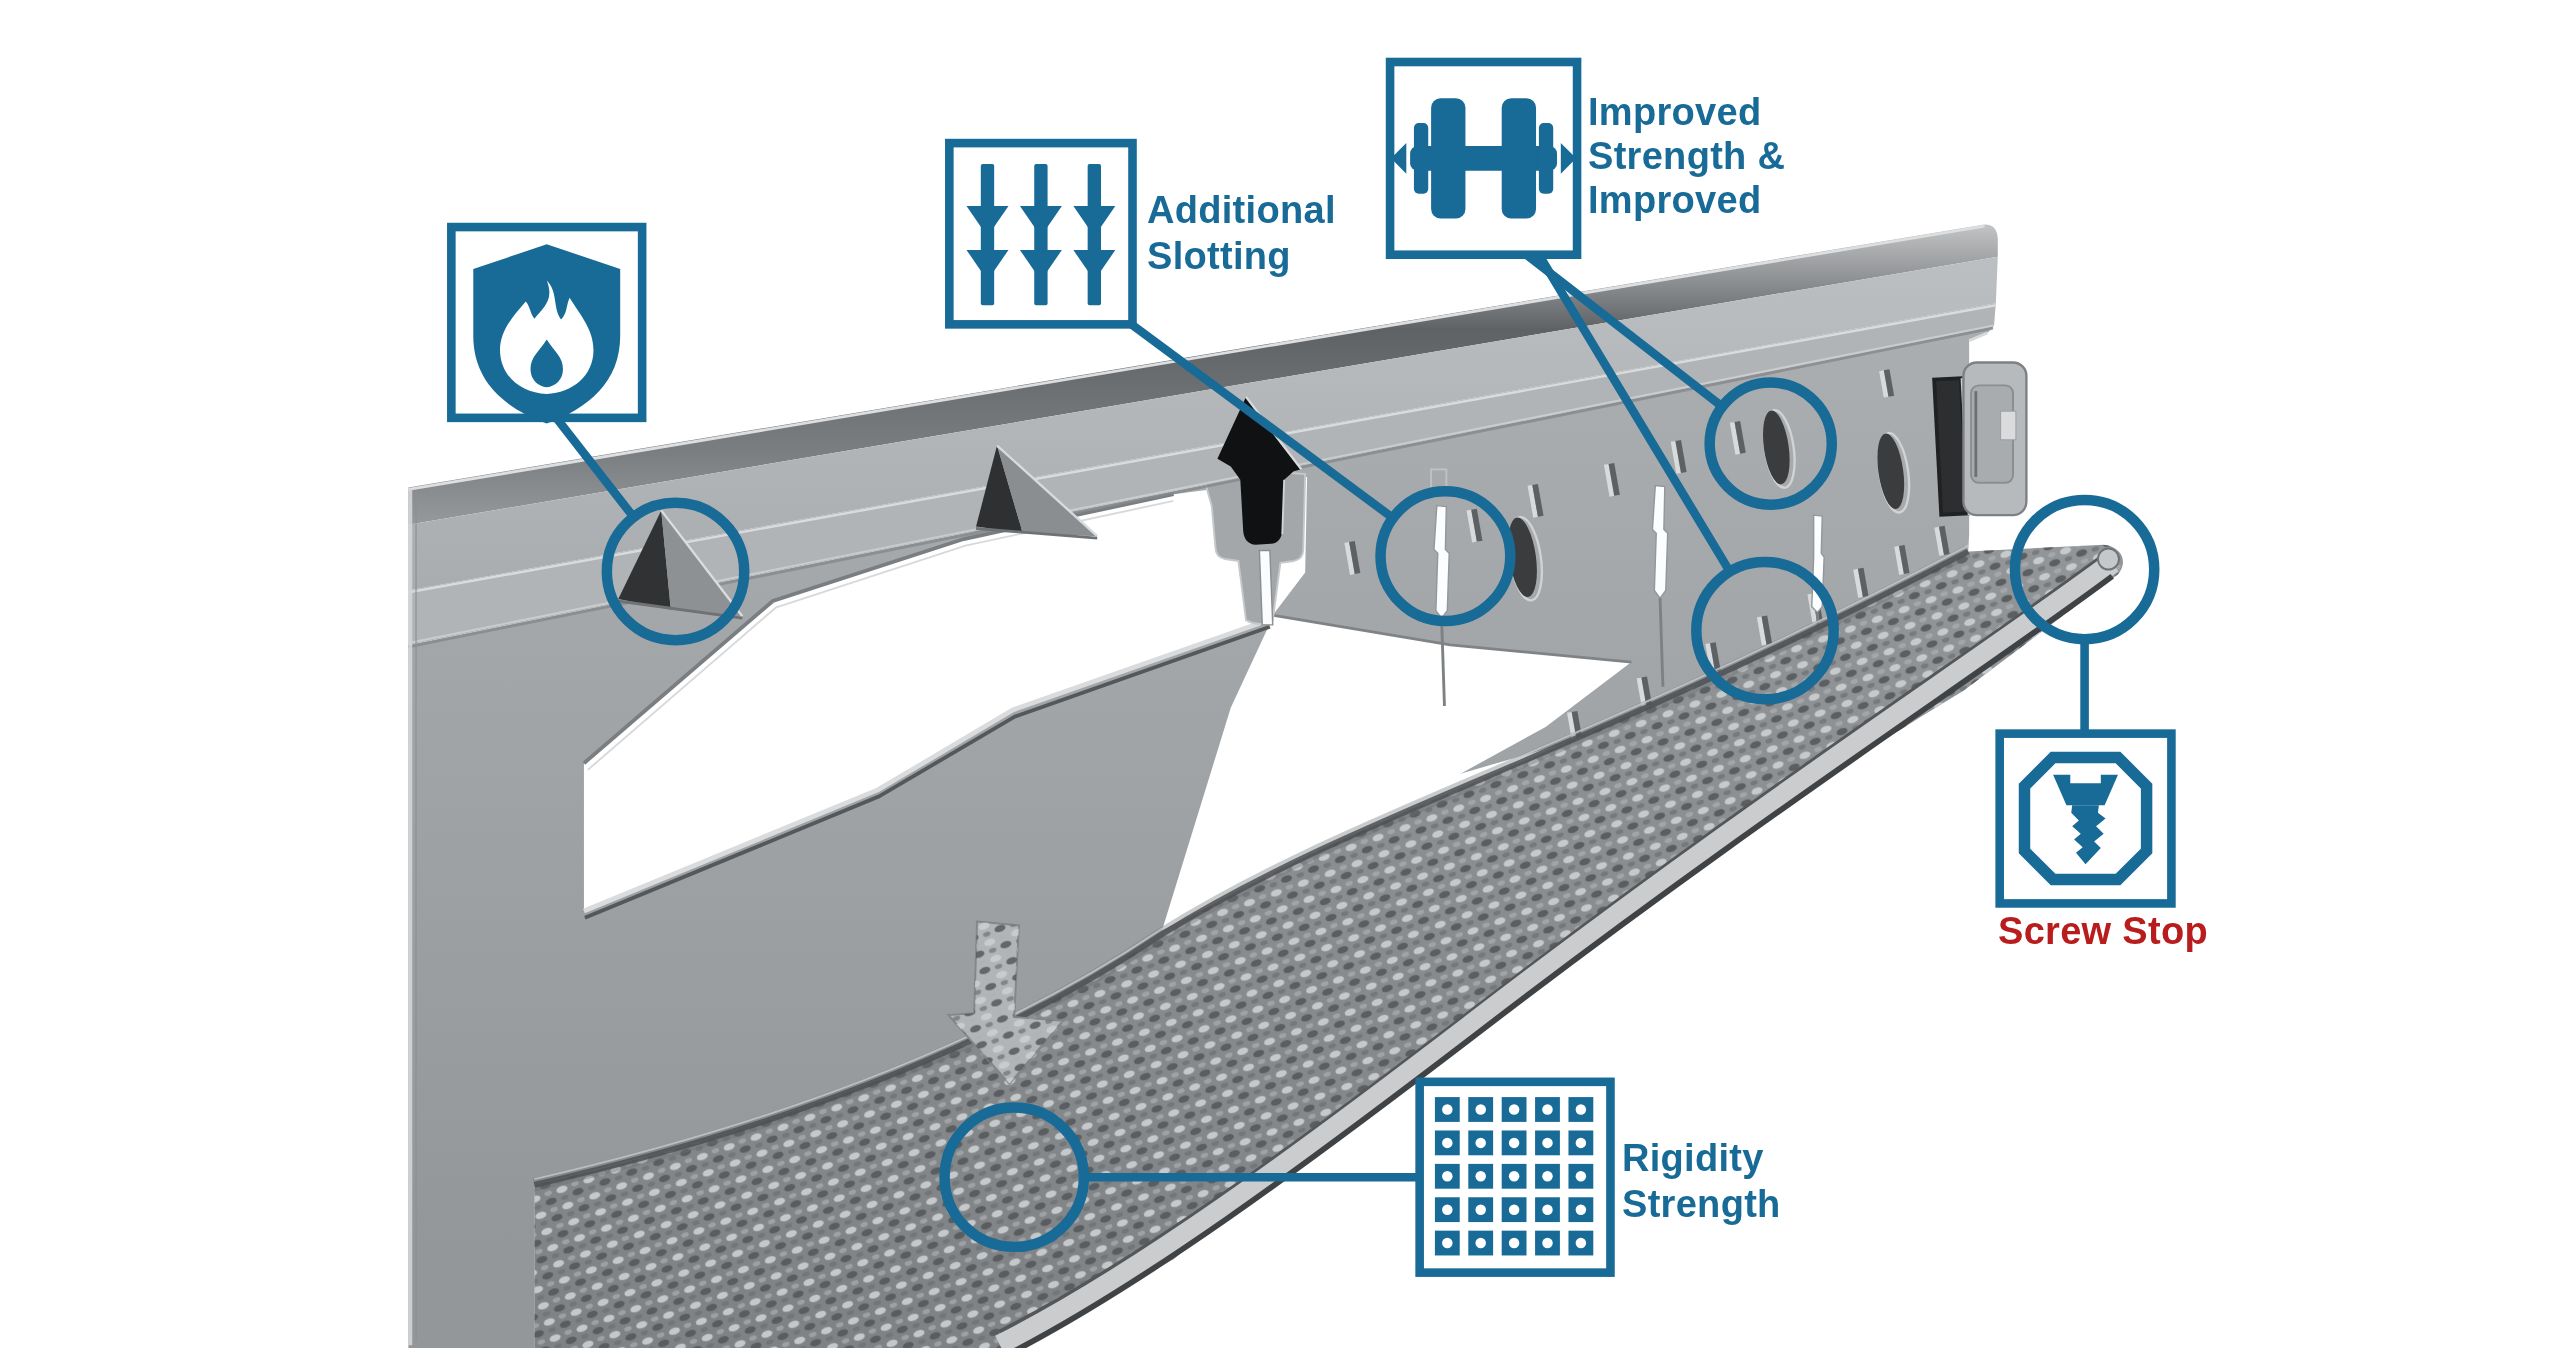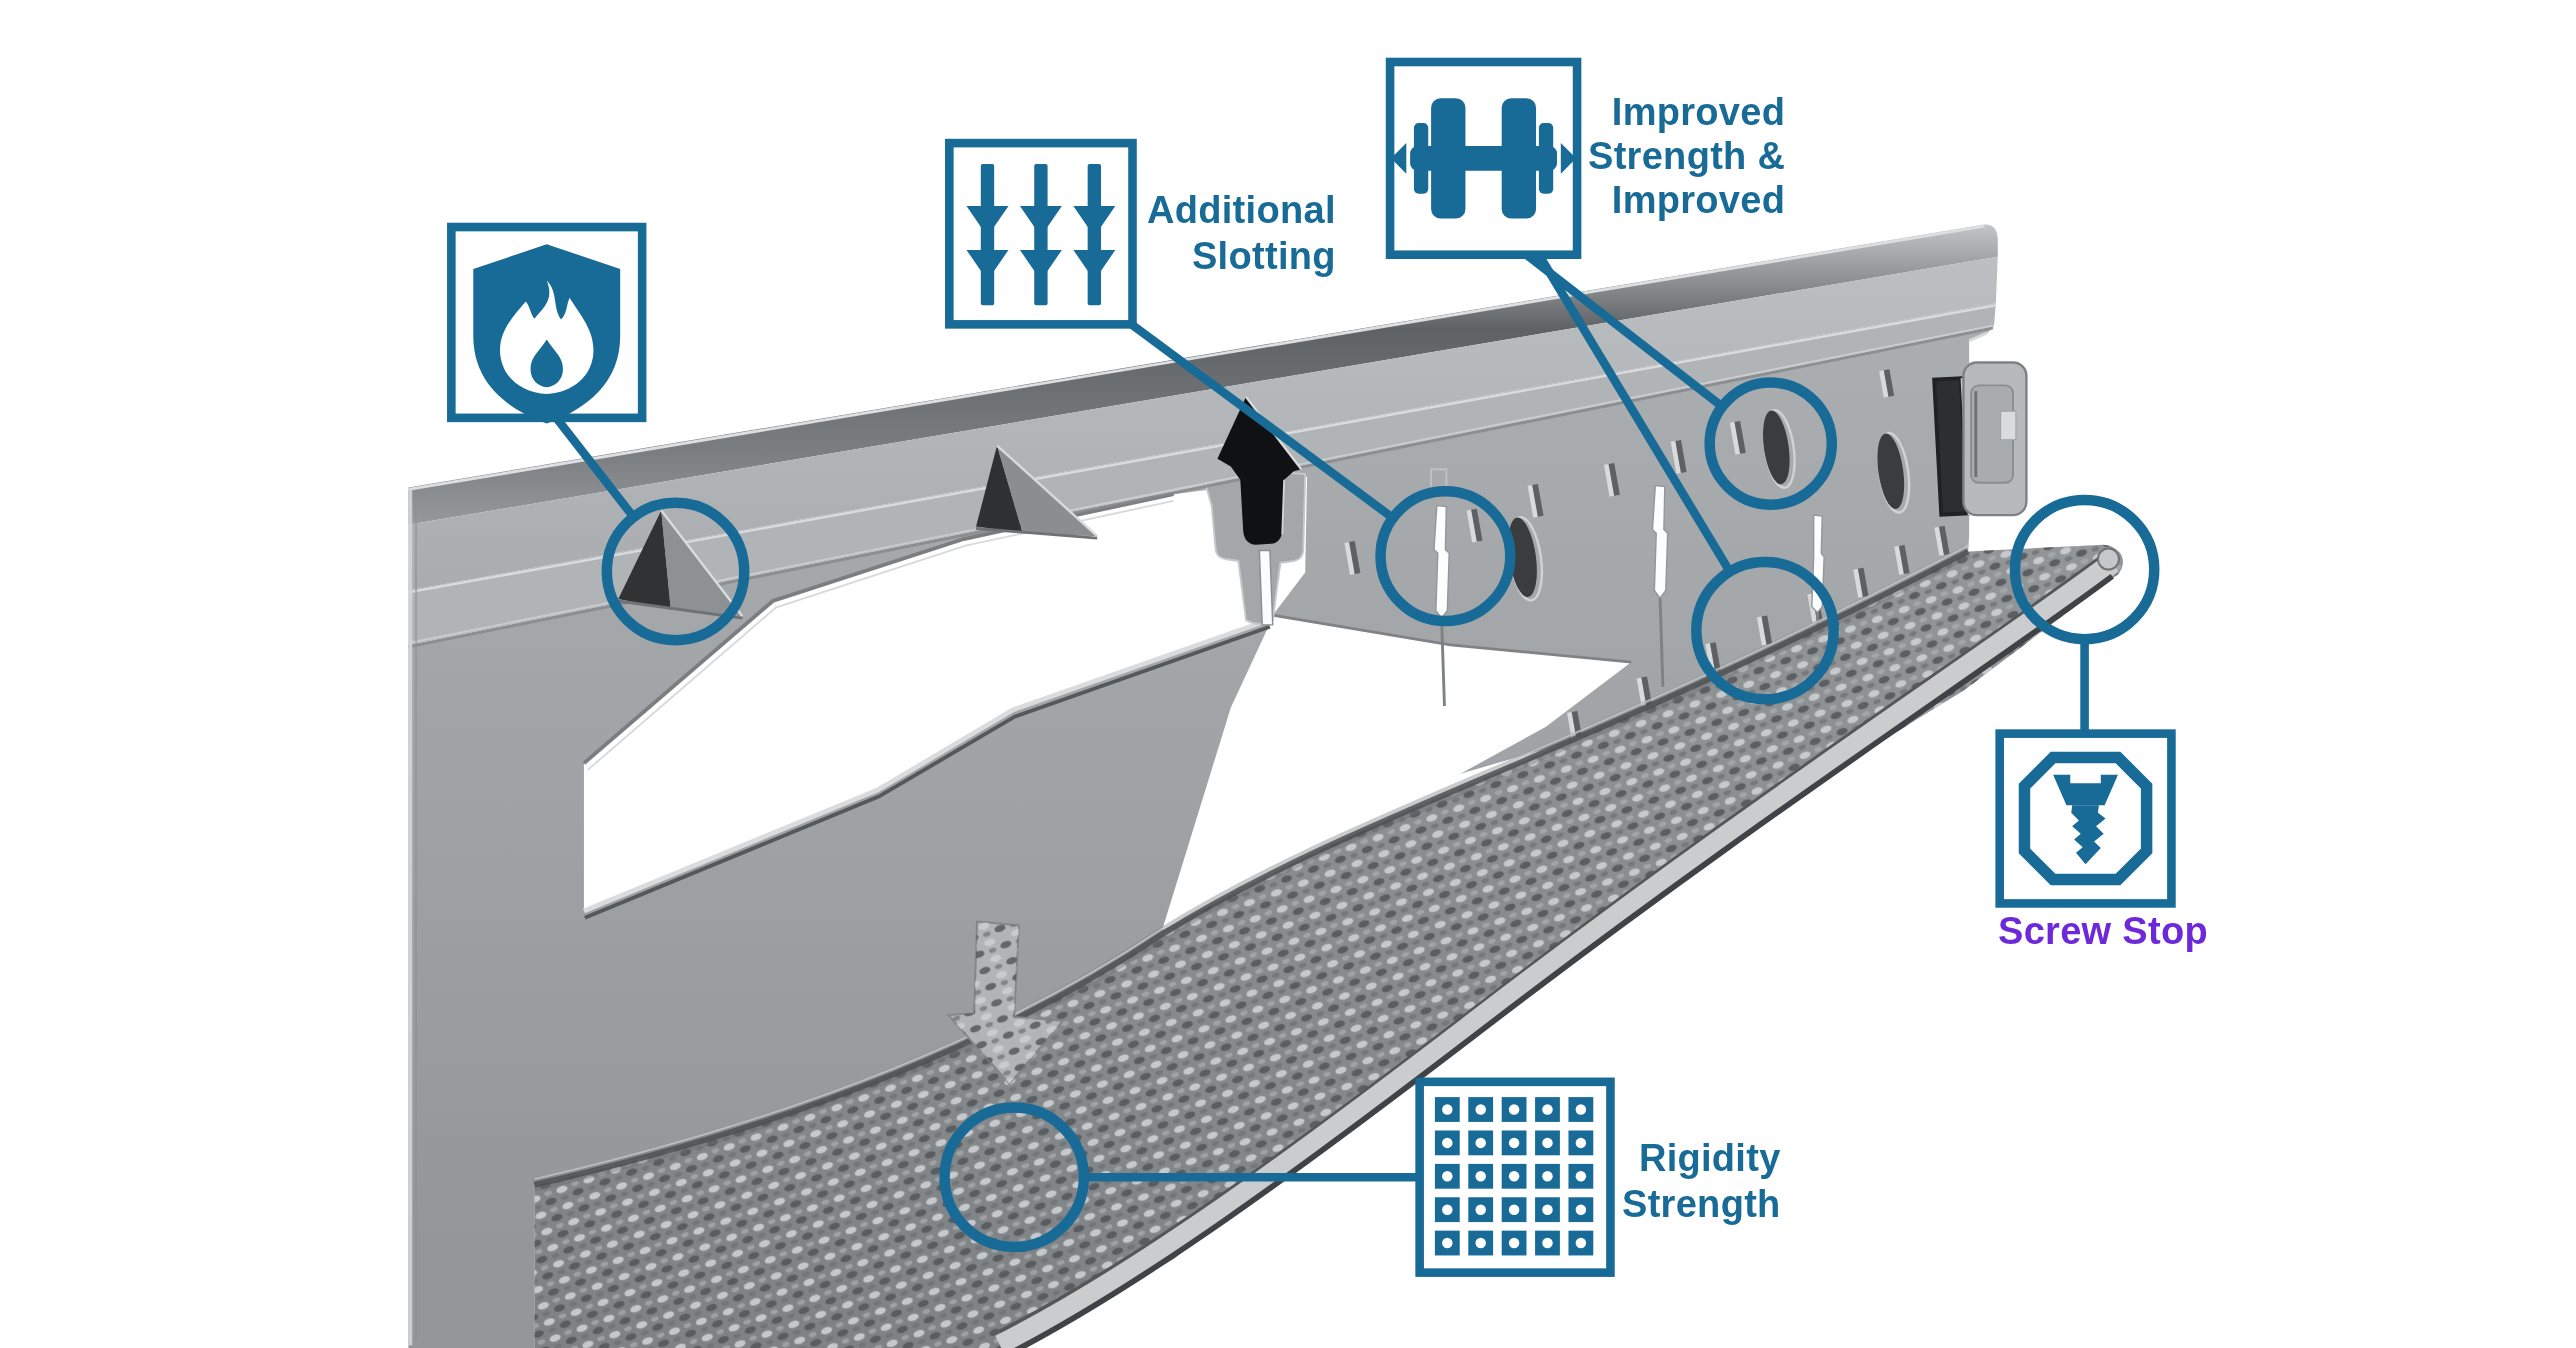--- a/index.html
+++ b/index.html
@@ -1,21 +1,21 @@
 <!DOCTYPE html>
 <html><head>
 <meta charset="utf-8">
 <style>
   html,body{margin:0;padding:0;background:#fff;}
   .stage{position:relative;width:2576px;height:1348px;background:#fff;overflow:hidden;
          font-family:"Liberation Sans",sans-serif;}
   .scene{position:absolute;left:0;top:0;width:2576px;height:1348px;}
   .callout-label{position:absolute;font-weight:700;font-size:38px;line-height:46px;letter-spacing:0.3px;}
   .callout-label.tight{line-height:44px;}
-  .callout-label div{white-space:nowrap;text-align:right;}
+  .callout-label div{white-space:nowrap;}
 </style>
 </head>
 <body>
 
 <div class="stage" style="background: rgb(255, 255, 255);">
 
 <svg class="scene" viewBox="0 0 2700 1413">
   <defs>
     <linearGradient id="gBead" x1="0" y1="230" x2="0" y2="560" gradientUnits="userSpaceOnUse">
       <stop offset="0" stop-color="#c7c9cb"></stop>
@@ -340,21 +340,21 @@
 
 <div class="callout-label" style="left: 1147px; top: 187px; color: rgb(24, 106, 151);">
   <div>Additional</div>
   <div>Slotting</div>
 </div>
 <div class="callout-label tight" style="left: 1588px; top: 90px; color: rgb(24, 106, 151);">
   <div>Improved</div>
   <div>Strength &amp;</div>
   <div>Improved</div>
 </div>
-<div class="callout-label" style="left: 1998px; top: 908px; color: #6d28d9;">
+<div class="callout-label" style="left: 1998px; top: 908px; color: #b91c1c;">
   <div>Screw Stop</div>
 </div>
 <div class="callout-label" style="left: 1622px; top: 1135px; color: rgb(24, 106, 151);">
   <div>Rigidity</div>
   <div>Strength</div>
 </div>
 
 </div>
 
 

